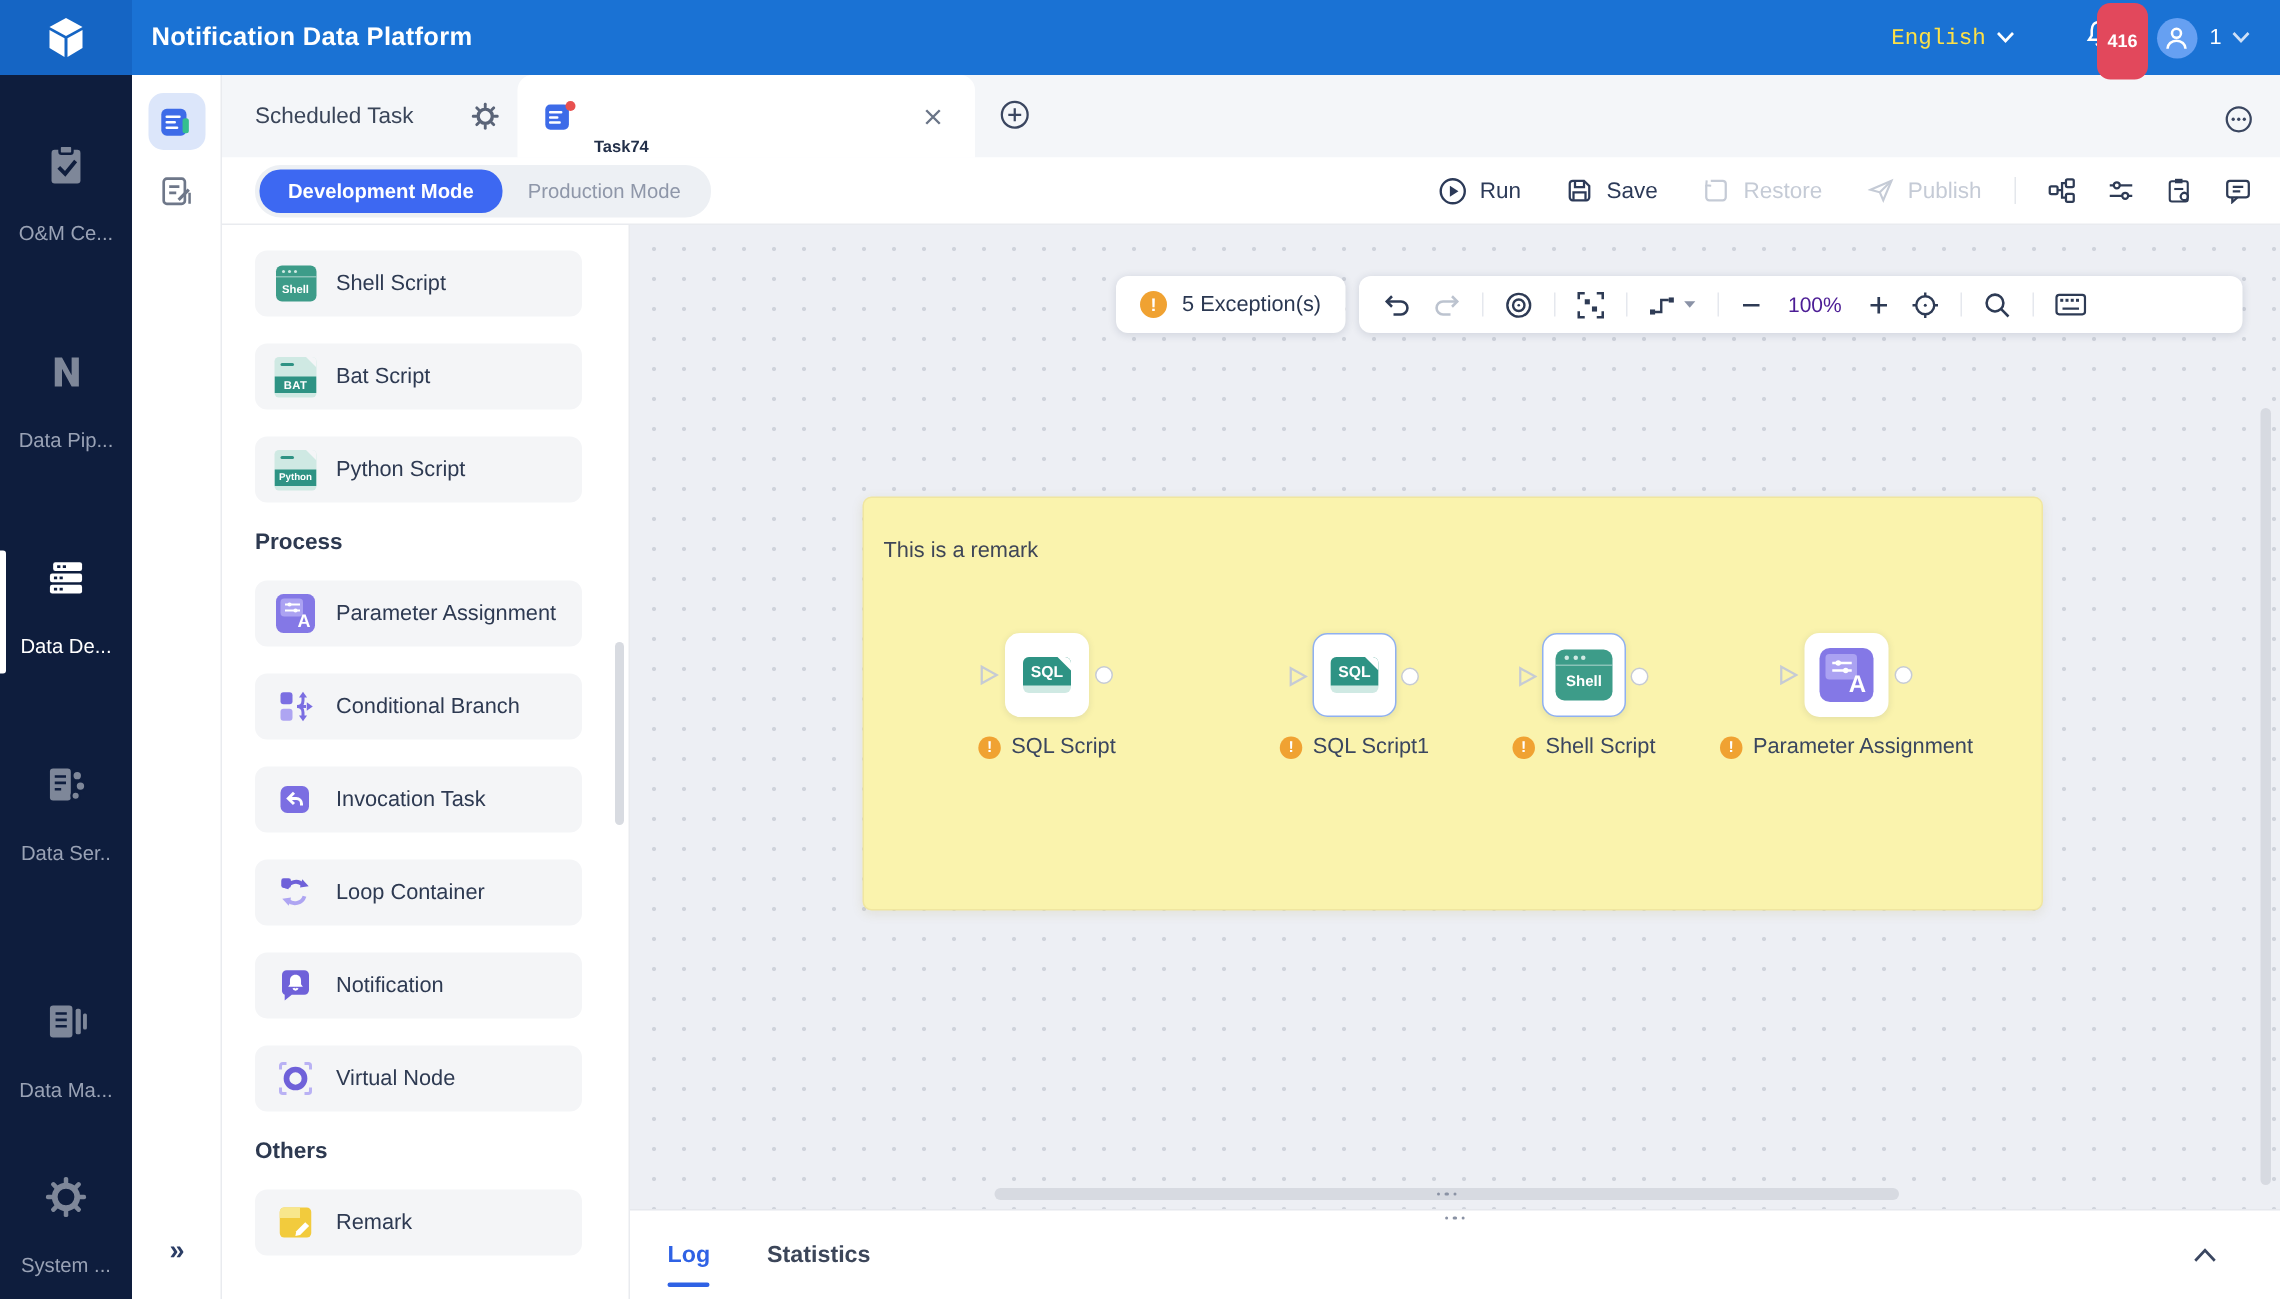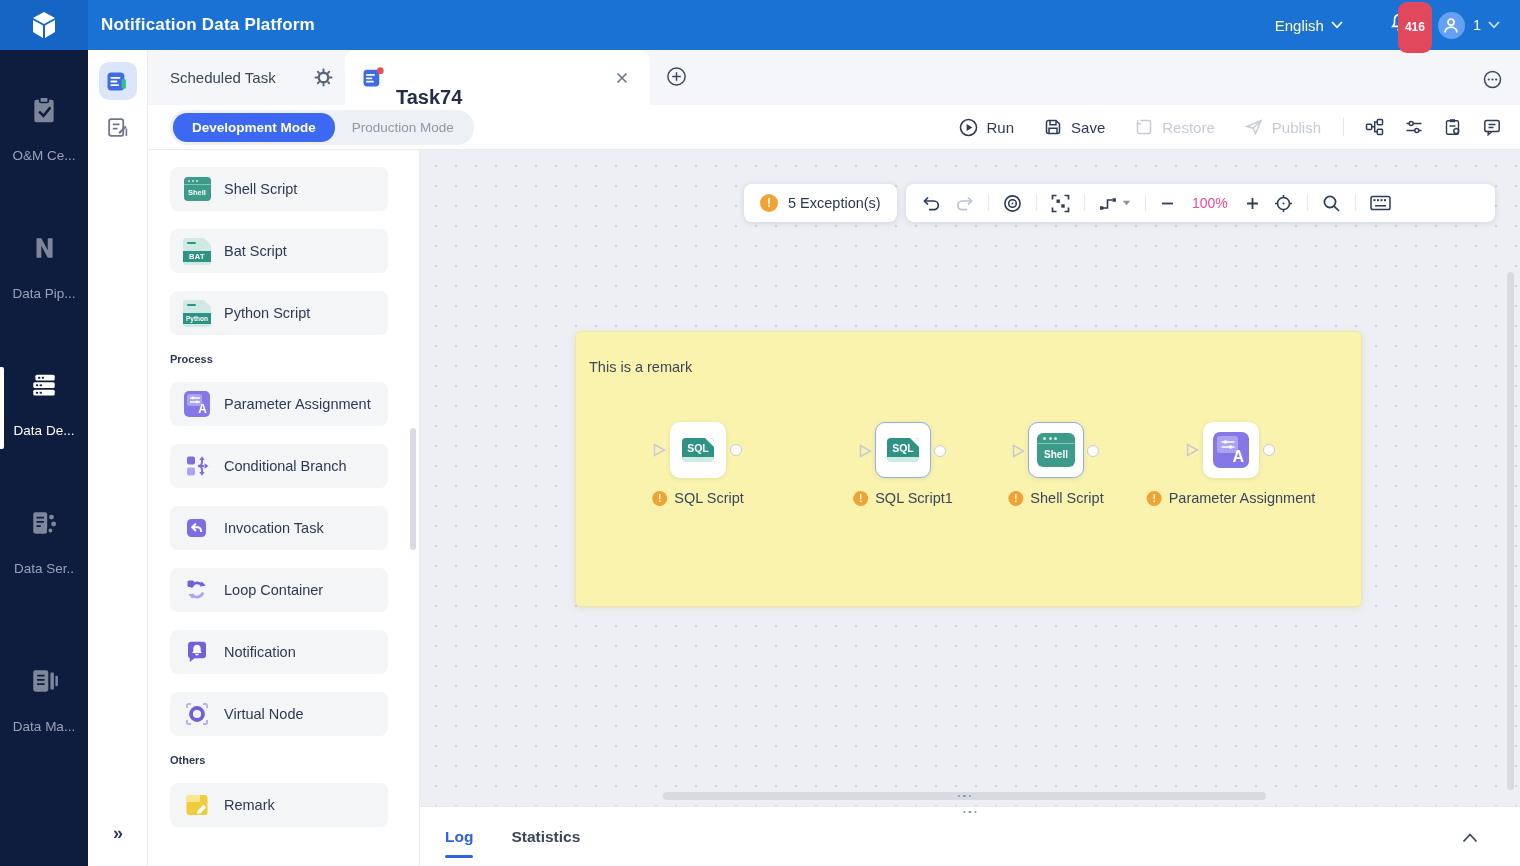--- a/index.html
+++ b/index.html
@@ -5,21 +5,21 @@
   * { box-sizing: border-box; margin: 0; padding: 0; }
   html,body { width:1520px; height:866px; }
   body { font-family: "Liberation Sans", "DejaVu Sans", sans-serif; background:#fff; overflow:hidden; }
   .app { position:relative; width:1520px; height:866px; overflow:hidden; background:#fff; }
 
   
   .top-header { position:absolute; left:0; top:0; width:1520px; height:50px; background:#1A72D4; display:flex; align-items:center; z-index:50; }
   .logo-box { width:88px; height:50px; background:#1565C4; display:flex; align-items:center; justify-content:center; flex:0 0 auto; }
   .app-title { color:#fff; font-size:17px; font-weight:700; margin-left:13px; letter-spacing:.2px; }
   .header-right { margin-left:auto; display:flex; align-items:center; padding-right:20px; }
-  .lang-switch { display:flex; align-items:center; gap:7px; color:#fef9c3; font-size:15px; cursor:pointer; margin-right:46px; }
+  .lang-switch { display:flex; align-items:center; gap:7px; color:#fde047; font-size:15px; cursor:pointer; margin-right:46px;font-family:Liberation Mono, monospace; }
   .bell-wrap { position:relative; margin-right:28px; cursor:pointer; }
   .badge { position:absolute; top:-10px; left:9px; background:#E2485C; color:#fff; font-size:12px; font-weight:700; border-radius:9px; padding:19px 7px; line-height:1.1; }
   .avatar { width:27px; height:27px; border-radius:50%; background:#66A0F2; display:flex; align-items:center; justify-content:center; margin-right:8px; cursor:pointer; }
   .user-count { color:#fff; font-size:14.5px; margin-right:7px; }
 
   
   .primary-sidebar { position:absolute; left:0; top:50px; width:88px; height:816px; background:#0E1D3D; z-index:40; }
   .nav-item { position:absolute; width:88px; display:flex; flex-direction:column; align-items:center; cursor:pointer; }
   .nav-item .nav-label { margin-top:23px; font-size:13.5px; color:#99A2B5; white-space:nowrap; }
   .nav-item.active .nav-label { color:#fff; }
@@ -32,53 +32,53 @@
   .collapse-btn { position:absolute; bottom:22px; left:0; width:60px; text-align:center; font-size:18px; font-weight:700; color:#2C3E66; cursor:pointer; }
 
   
   .workspace { position:absolute; left:148px; top:50px; width:1372px; height:816px; }
 
   
   .tabbar { position:absolute; left:0; top:0; width:1372px; height:55px; background:#F4F6F9; }
   .section-tab { position:absolute; left:22px; top:0; height:55px; display:flex; align-items:center; gap:38px; }
   .section-label { font-size:15px; color:#3A4559; }
   .doc-tab { position:absolute; left:197px; top:0; width:305px; height:55px; background:#fff; border-radius:10px 10px 0 0; display:flex; align-items:center; padding:0 18px; cursor:pointer; }
-  .doc-tab .tab-title { font-size:20px; font-weight:700; color:#222F49; margin-left:12px;margin-top:40px; }
+  .doc-tab .tab-title { font-size:11px; font-weight:700; color:#222F49; margin-left:12px;margin-top:40px; }
   .doc-tab .tab-close { margin-left:auto; display:flex; align-items:center; justify-content:center; width:20px; height:20px; cursor:pointer; }
   .add-tab-btn { position:absolute; left:518px; top:16px; cursor:pointer; }
   .tab-more-btn { position:absolute; right:18px; top:20px; cursor:pointer; }
 
   
   .actionbar { position:absolute; left:0; top:55px; width:1372px; height:45px; background:#fff; border-bottom:1px solid #E9EBEF; display:flex; align-items:center; }
   .mode-toggle { margin-left:22px; background:#EDF0F4; border-radius:17px; display:flex; align-items:center; padding:3px; }
   .mode-dev { background:#3D68F2; color:#fff; font-weight:700; font-size:13.5px; border-radius:14px; padding:7px 19px; cursor:pointer; }
   .mode-prod { color:#8F97A9; font-size:13.5px; padding:7px 17px; cursor:pointer; }
   .action-group { margin-left:auto; display:flex; align-items:center; padding-right:19px; }
   .action-btn { display:flex; align-items:center; gap:9px; font-size:15px; color:#2C3A58; cursor:pointer; margin-left:30px; }
   .action-btn.disabled { color:#C5CBD6; cursor:default; }
   .vdiv { width:1px; height:18px; background:#E4E7EC; margin-left:22px; }
   .icon-btn { margin-left:21px; cursor:pointer; display:flex; align-items:center; }
 
   
   .palette { position:absolute; left:0; top:100px; width:272px; height:716px; background:#fff; border-right:1px solid #E9EBEF; padding:17px 0 0 22px; overflow:hidden; }
   .p-card { width:218px; height:44px; background:#F4F5F7; border-radius:8px; display:flex; align-items:center; margin-bottom:18px; cursor:grab; }
   .p-ic { width:28px; height:28px; margin:0 13px 0 13px; display:flex; align-items:center; justify-content:center; flex:0 0 auto; }
   .p-label { font-size:14.5px; color:#2E3A52; }
-  .p-header { font-size:11px; font-weight:700; color:#2D3950; margin:9px 0 17px 0; }
+  .p-header { font-size:15px; font-weight:700; color:#2D3950; margin:9px 0 17px 0; }
   .palette-scrollbar { position:absolute; right:3px; top:278px; width:6px; height:122px; background:#D8DBE1; border-radius:3px; cursor:pointer; }
 
   
   .canvas { position:absolute; left:272px; top:100px; width:1100px; height:656px; background:#EDEFF4;
             background-image:radial-gradient(circle, #D0D4DC 1.3px, transparent 1.5px); background-size:20px 20px; background-position:6px 6px; overflow:hidden; }
   .exception-pill { position:absolute; left:324px; top:34px; height:38px; background:#fff; border-radius:8px; box-shadow:0 1px 6px rgba(31,45,80,.14); display:flex; align-items:center; gap:10px; padding:0 16px; cursor:pointer; }
   .exception-pill .exc-label { font-size:14.5px; color:#2B3852; }
   .canvas-toolbar { position:absolute; left:486px; top:34px; width:589px; height:38px; background:#fff; border-radius:8px; box-shadow:0 1px 6px rgba(31,45,80,.14); display:flex; align-items:center; padding:0 16px; gap:14px; }
   .ct-div { width:1px; height:16px; background:#E5E8EE; }
   .ct-btn { display:flex; align-items:center; cursor:pointer; }
-  .zoom-label { font-size:14px; color:#ec4899; padding:0 3px;text-align:center; }
+  .zoom-label { font-size:14px; color:#4c1d95; padding:0 3px;text-align:center; }
   .warn-badge { display:inline-flex; align-items:center; justify-content:center; width:15px; height:15px; border-radius:50%; background:#F0A232; color:#fff; font-size:10.5px; font-weight:800; flex:0 0 auto; }
   .warn-badge.lg { width:18px; height:18px; font-size:12px; }
 
   .remark-box { position:absolute; left:155px; top:181px; width:787px; height:276px; background:#FAF3AD; border:1px solid #F0E6A0; border-radius:6px; box-shadow:0 2px 8px rgba(140,120,30,.12); cursor:move; }
   .remark-text { position:absolute; left:13px; top:27px; font-size:14.5px; color:#3F4657; }
 
   .node-wrap { position:absolute; width:56px; height:56px; }
   .node-box { position:relative; width:56px; height:56px; background:#fff; border-radius:10px; box-shadow:0 1px 5px rgba(30,45,80,.10); display:flex; align-items:center; justify-content:center; cursor:pointer; }
   .node-box.selected { border:1px solid #8FB0F0; }
   .port-in { position:absolute; left:-17px; top:21px; }
@@ -221,20 +221,36 @@
     <div class="nav-item" style="top:616px">
       <svg width="30" height="30" viewBox="0 0 28 28">
         <rect x="4" y="4" width="14" height="20" rx="2" fill="#7E8799"></rect>
         <path d="M7.5 9 h7 M7.5 13 h7 M7.5 17 h7" stroke="#0E1D3D" stroke-width="1.6" fill="none"></path>
         <rect x="20" y="6" width="3.2" height="16" rx="1.2" fill="#7E8799"></rect>
         <rect x="24.6" y="9" width="2.4" height="10" rx="1" fill="#7E8799"></rect>
       </svg>
       <span class="nav-label">Data Ma...</span>
     </div>
 
+    <div class="nav-item" style="top:733px">
+      <svg width="30" height="30" viewBox="0 0 28 28">
+        <g fill="#7E8799">
+          <rect x="12.6" y="1.5" width="2.8" height="5.2" rx="1.2"></rect>
+          <rect x="12.6" y="1.5" width="2.8" height="5.2" rx="1.2" transform="rotate(45 14 14)"></rect>
+          <rect x="12.6" y="1.5" width="2.8" height="5.2" rx="1.2" transform="rotate(90 14 14)"></rect>
+          <rect x="12.6" y="1.5" width="2.8" height="5.2" rx="1.2" transform="rotate(135 14 14)"></rect>
+          <rect x="12.6" y="1.5" width="2.8" height="5.2" rx="1.2" transform="rotate(180 14 14)"></rect>
+          <rect x="12.6" y="1.5" width="2.8" height="5.2" rx="1.2" transform="rotate(225 14 14)"></rect>
+          <rect x="12.6" y="1.5" width="2.8" height="5.2" rx="1.2" transform="rotate(270 14 14)"></rect>
+          <rect x="12.6" y="1.5" width="2.8" height="5.2" rx="1.2" transform="rotate(315 14 14)"></rect>
+        </g>
+        <circle cx="14" cy="14" r="7" fill="none" stroke="#7E8799" stroke-width="3.6"></circle>
+      </svg>
+      <span class="nav-label">System ...</span>
+    </div>
   </nav>
 
   <div class="secondary-sidebar">
     <div class="side-btn active" style="margin-top:12px">
       <svg width="21" height="21" viewBox="0 0 20 20">
         <rect x="0.5" y="1.5" width="16" height="17" rx="3.5" fill="#3D6BE8"></rect>
         <g stroke="#fff" stroke-width="1.7" stroke-linecap="round">
           <path d="M4 6.5 h8 M4 10 h5 M4 13.5 h6.5"></path>
         </g>
         <rect x="14" y="7.5" width="4" height="9.5" rx="1.6" fill="#35BE8E"></rect>

